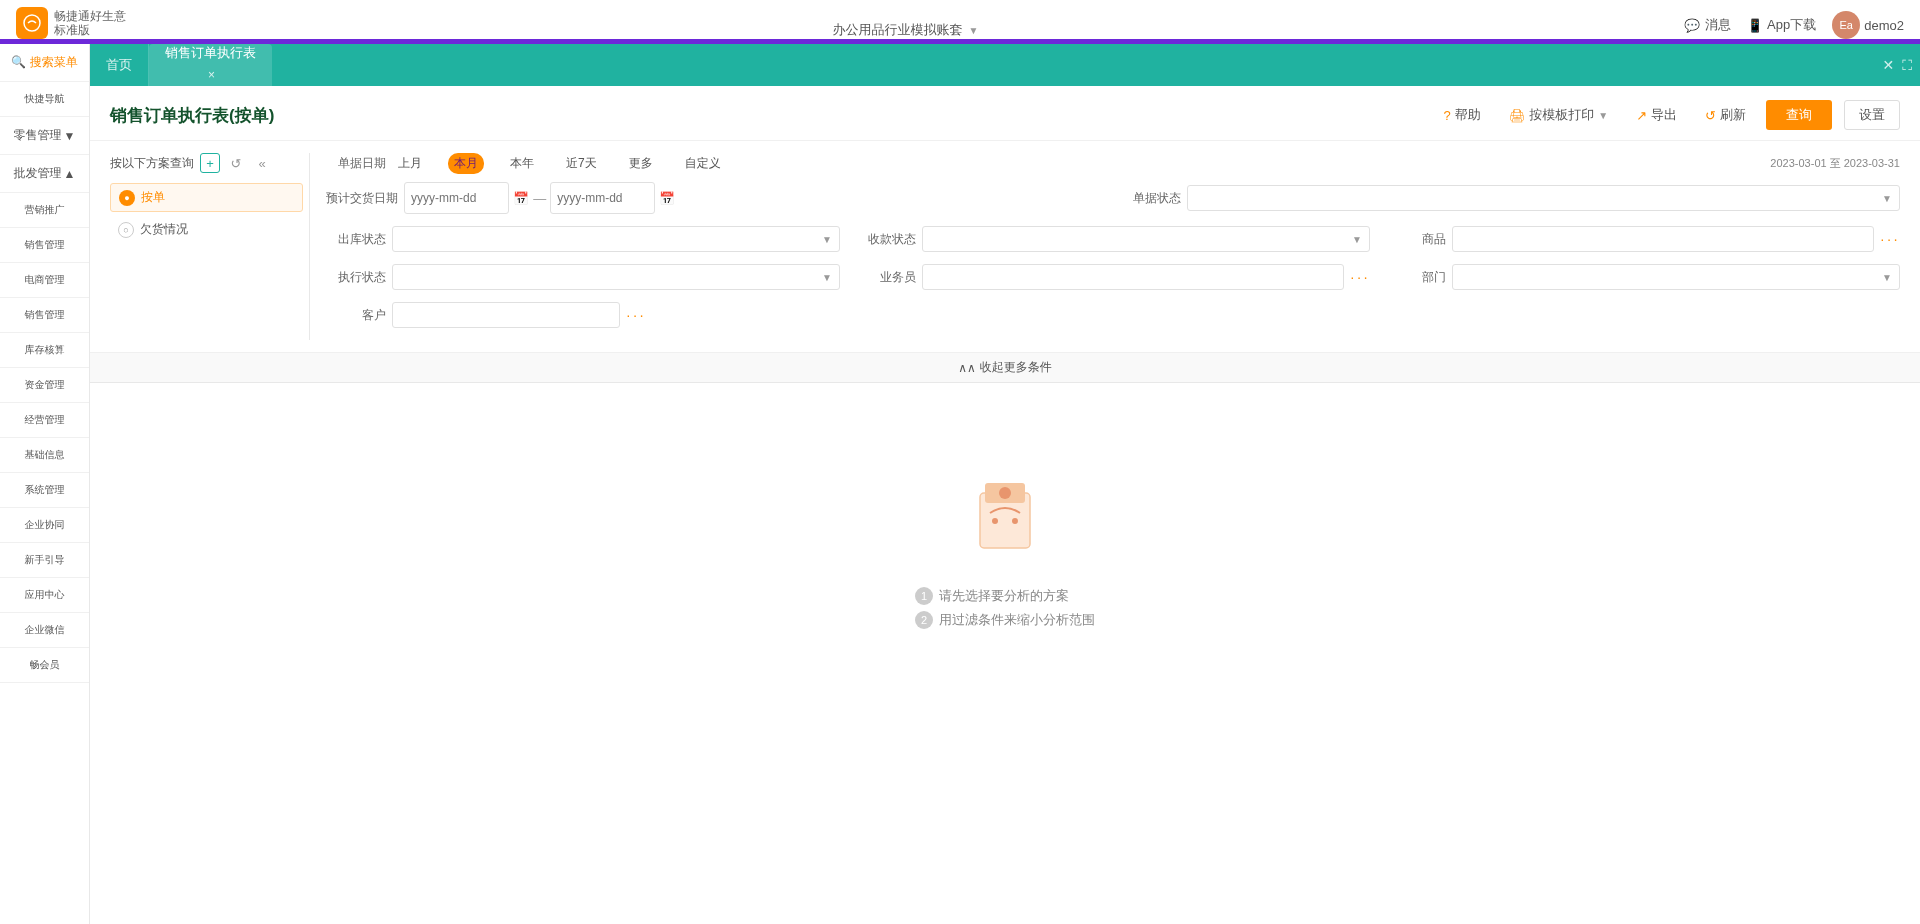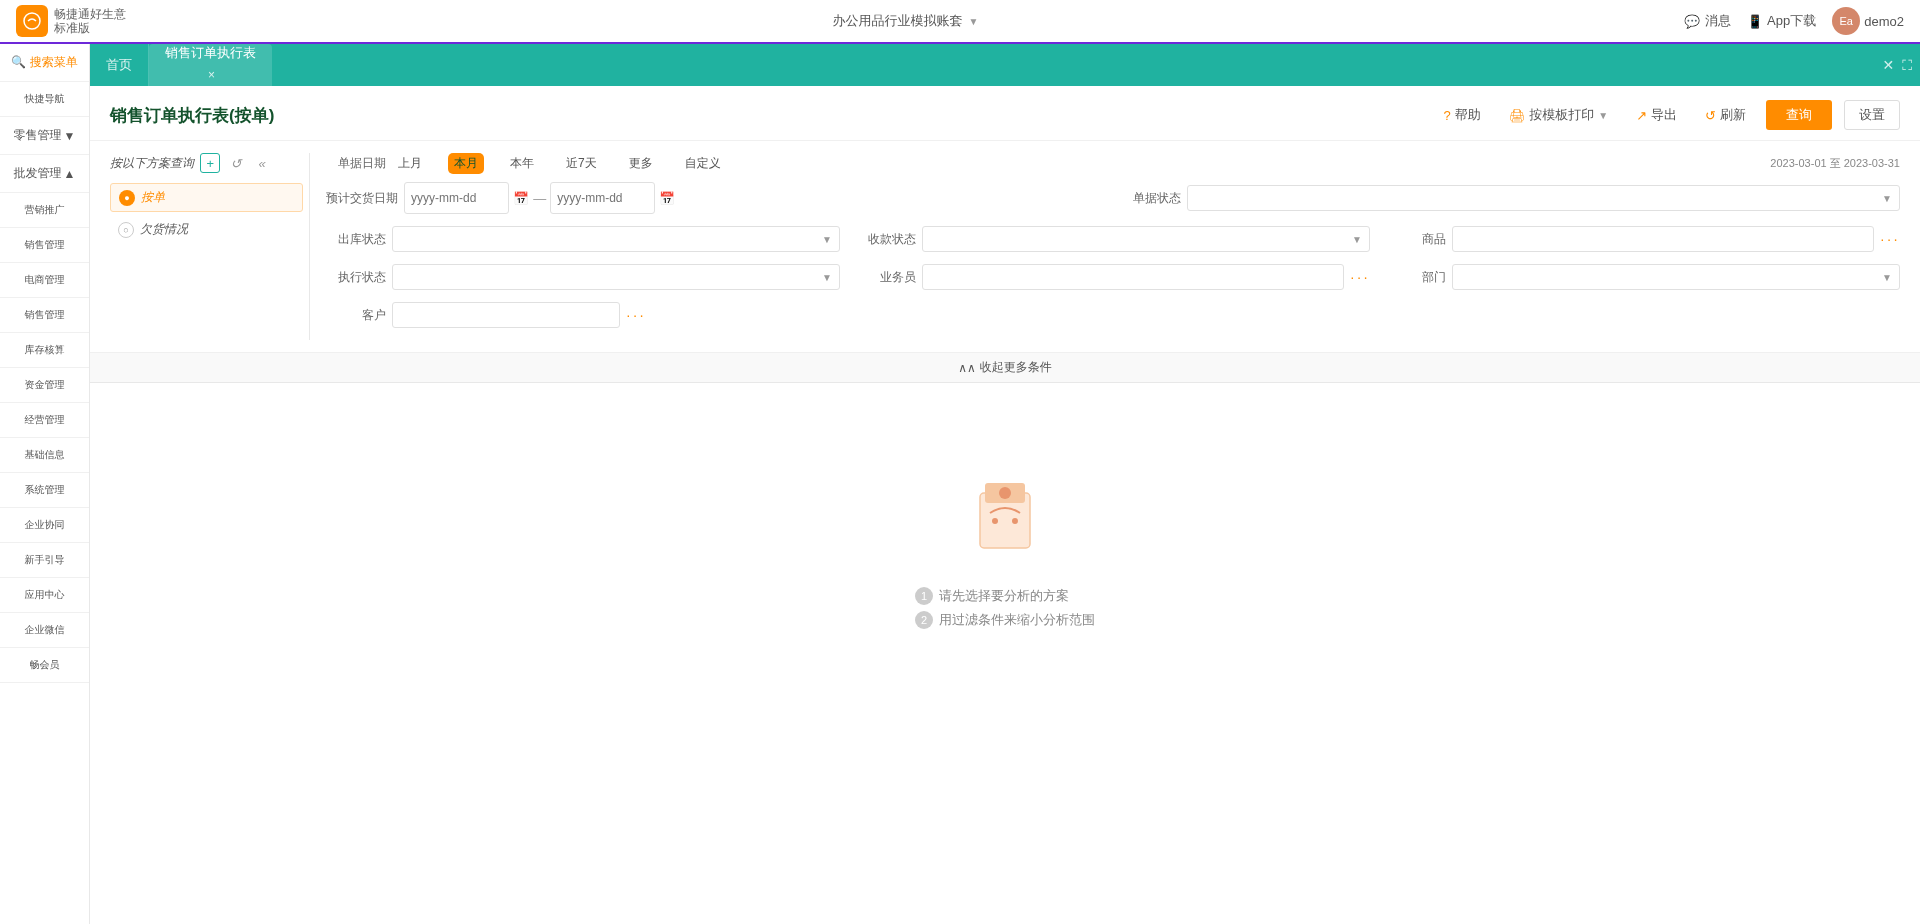--- a/index.html
+++ b/index.html
@@ -3,24 +3,24 @@
   <meta charset="utf-8">
   <style>
     * { box-sizing: border-box; margin: 0; padding: 0; }
     body { font-family: 'Microsoft YaHei', Arial, sans-serif; font-size: 13px; background: #f5f5f5; color: #333; display: flex; flex-direction: column; height: 924px; overflow: hidden; }
 
     
     .top-nav {
       height: 44px;
       background: #fff;
       display: flex;
-      align-items: center;
+      align-items: flex-end;
       justify-content: space-between;
       padding: 0 16px;
-      border-bottom: 2px solid #6d28d9;
+      border-bottom: 5px solid #6d28d9;
       flex-shrink: 0;
     }
     .top-nav-left {
       display: flex;
       align-items: center;
       gap: 8px;
     }
     .logo-area {
       display: flex;
       align-items: center;
@@ -253,21 +253,20 @@
       padding: 12px 20px;
       gap: 0;
       background: #fff;
       border-bottom: 1px solid #f0f0f0;
     }
     .filter-left {
       width: 200px;
       flex-shrink: 0;
       border-right: 1px solid #e8e8e8;
       padding-right: 6px;
-      font-style: italic;
     }
     .filter-left-header {
       display: flex;
       align-items: center;
       gap: 6px;
       margin-bottom: 10px;
       font-size: 12px;
       color: #555;
     }
     .filter-left-header .add-icon, .filter-left-header .refresh-icon, .filter-left-header .collapse-icon {
@@ -398,22 +397,22 @@
       font-size: 12px;
     }
     .date-quick-btn {
       padding: 2px 6px;
       cursor: pointer;
       color: #555;
       border-radius: 2px;
     }
     .date-quick-btn.active {
       background: #ff8c00;
-      color: #14532d;
-      border-radius: 5px;
+      color: #701a75;
+      border-radius: 10px;
     }
     .date-inputs {
       display: flex;
       align-items: center;
       gap: 4px;
     }
     .date-input {
       border: 1px solid #e0e0e0;
       border-radius: 3px;
       padding: 8px 6px;

